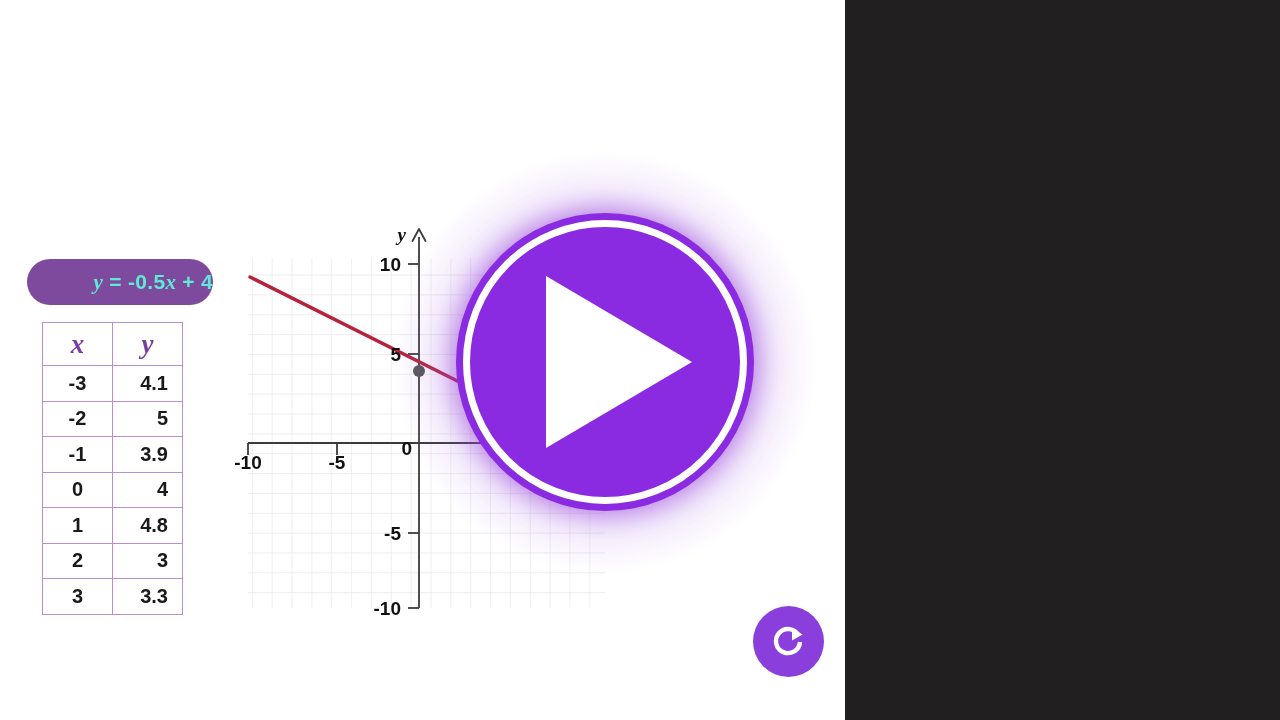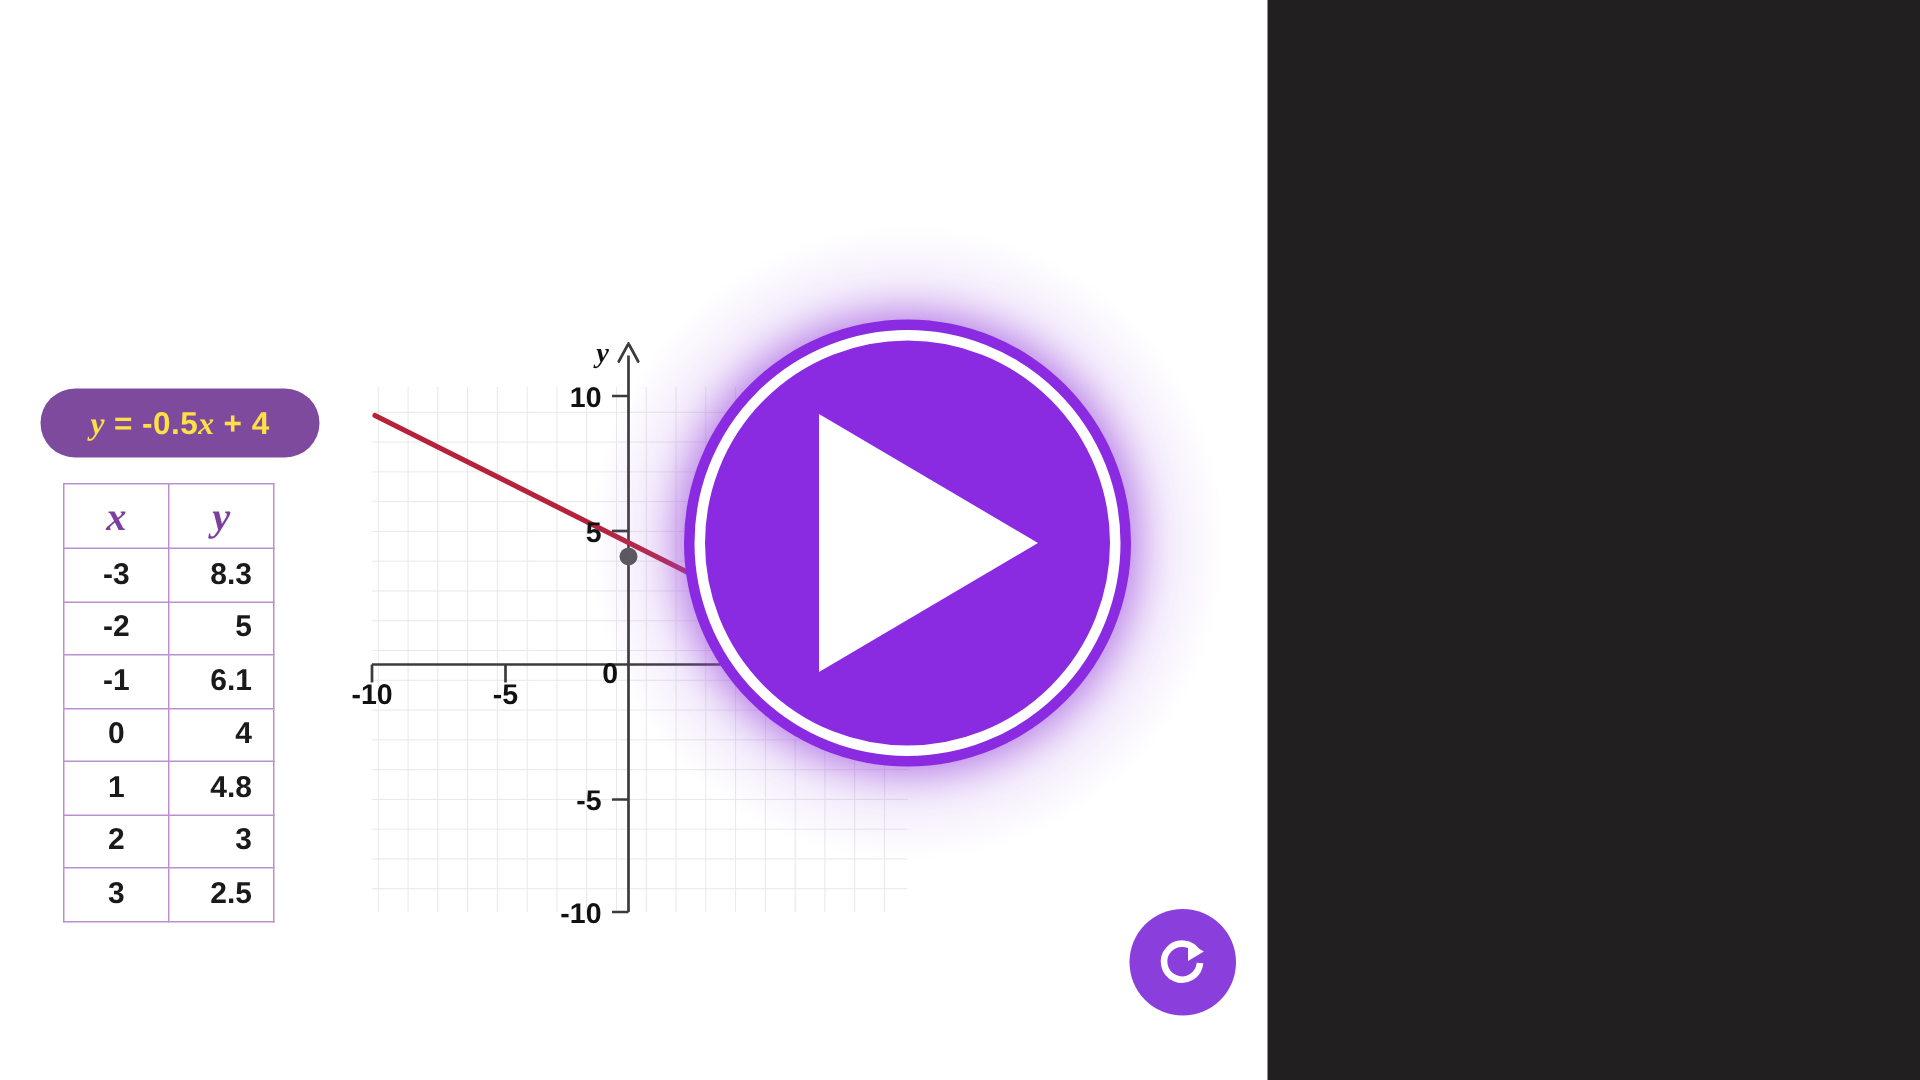--- a/index.html
+++ b/index.html
@@ -11,22 +11,22 @@
   }
   #stage{position:absolute;inset:0;width:1280px;height:720px;}
 
   
   #canvas-area{position:absolute;left:0;top:0;width:845px;height:720px;background:#fff;}
 
   
   #equation-pill{
     position:absolute;left:27px;top:259px;width:186px;height:46px;
     background:#7e4a9e;border-radius:23px;
-    display:flex;align-items:center;justify-content:center;
-    color:#fde047;font-size:21px;font-weight:600;letter-spacing:.3px;
+    display:flex;align-items:center;justify-content:flex-end;
+    color:#5eead4;font-size:21px;font-weight:600;letter-spacing:.3px;
     white-space:nowrap;
   }
   #equation-pill .eqn{font-family:"Liberation Serif", serif;font-style:italic;}
 
   
   #xy-table{
     position:absolute;left:42px;top:322px;
     border-collapse:collapse;
     background:#fff;
   }
@@ -108,45 +108,45 @@
     <table id="xy-table">
       <thead>
         <tr>
           <th>x</th>
           <th>y</th>
         </tr>
       </thead>
       <tbody id="table-body">
           <tr>
             <td class="col-x">-3</td>
-            <td class="col-y">8.3</td>
+            <td class="col-y">4.1</td>
           </tr>
           <tr>
             <td class="col-x">-2</td>
             <td class="col-y">5</td>
           </tr>
           <tr>
             <td class="col-x">-1</td>
-            <td class="col-y">6.1</td>
+            <td class="col-y">3.9</td>
           </tr>
           <tr>
             <td class="col-x">0</td>
             <td class="col-y">4</td>
           </tr>
           <tr>
             <td class="col-x">1</td>
             <td class="col-y">4.8</td>
           </tr>
           <tr>
             <td class="col-x">2</td>
             <td class="col-y">3</td>
           </tr>
           <tr>
             <td class="col-x">3</td>
-            <td class="col-y">2.5</td>
+            <td class="col-y">3.3</td>
           </tr>
         </tbody>
     </table>
 
     <div id="graph">
       <svg width="400" height="412" viewBox="0 0 400 412">
         <defs>
           <pattern id="gridsmall" width="19.85" height="19.85" patternUnits="userSpaceOnUse">
             <path d="M 19.85 0 L 0 0 0 19.85" fill="none" stroke="#e8e8ea" stroke-width="1.4"></path>
           </pattern>

